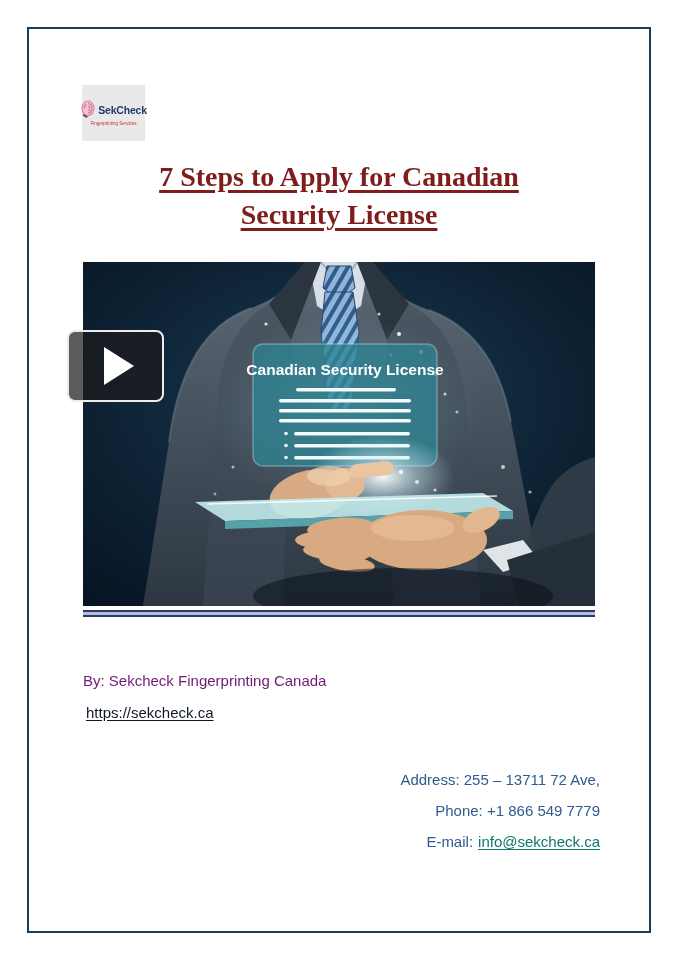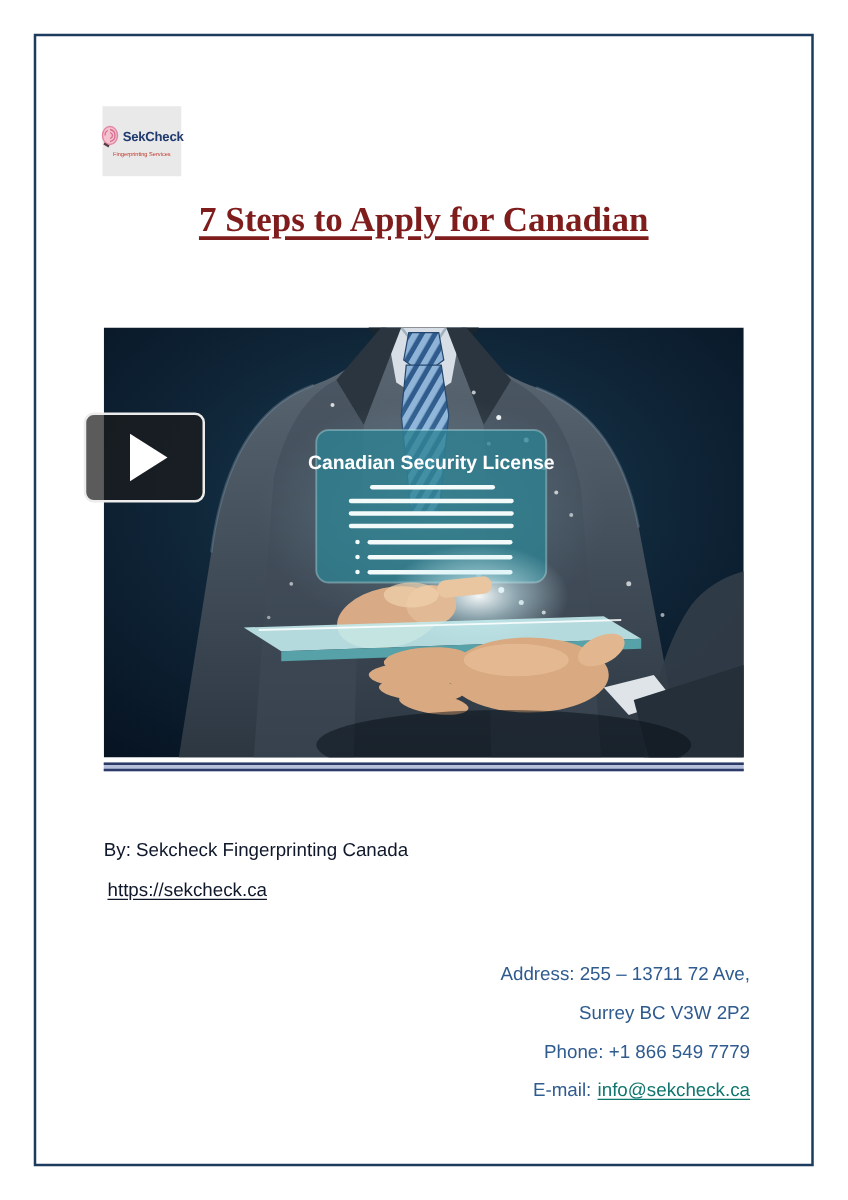--- a/index.html
+++ b/index.html
@@ -43,21 +43,21 @@
     border-top: 19px solid transparent;
     border-bottom: 19px solid transparent;
   }
   
   .divider {
     position: absolute; left: 83px; top: 610px; width: 512px; height: 7px;
     background: #b6c0dd; border-top: 2px solid #2b3a66; border-bottom: 2px solid #2b3a66;
     box-sizing: border-box;
   }
   
-  .byline { position: absolute; left: 83px; top: 672px; font-size: 15px; color: #0f172a; }
+  .byline { position: absolute; left: 83px; top: 672px; font-size: 15px; color: #701a75; }
   .website {
     position: absolute; left: 86px; top: 704px; font-size: 15px;
     color: #0f172a; text-decoration: underline; text-underline-offset: 2px;
   }
   
   .contact {
     position: absolute; right: 78px; top: 764px; text-align: right;
     font-size: 15px; color: #2f5b8f;
   }
   .contact-line { line-height: 31px; white-space: nowrap; }
@@ -78,20 +78,21 @@
       <path d="M5 10 Q5 6 8 5" fill="none" stroke="#d96b8f" stroke-width="1.3"></path>
       <line x1="4" y1="18" x2="9" y2="21" stroke="#5a3a46" stroke-width="2.2"></line>
     </svg>
     <span class="logo-brand">SekCheck</span>
   </div>
   <div class="logo-tagline">Fingerprinting Services</div>
 </div>
 
 <h1 class="title">
   <span class="title-line">7 Steps to Apply for Canadian</span><br>
+  <span class="title-line">Security License</span>
 </h1>
 
 <div class="video">
   <svg width="512" height="344" viewBox="0 0 512 344">
     <defs>
       <radialGradient id="bg" cx="50%" cy="40%" r="80%">
         <stop offset="0%" stop-color="#1b3c52"></stop>
         <stop offset="55%" stop-color="#0e2335"></stop>
         <stop offset="100%" stop-color="#061220"></stop>
       </radialGradient>
@@ -203,18 +204,17 @@
   <div class="play-triangle"></div>
 </div>
 
 <div class="divider"></div>
 
 <div class="byline">By: Sekcheck Fingerprinting Canada</div>
 <a class="website" href="#">https://sekcheck.ca</a>
 
 <div class="contact">
   <div class="contact-line">Address: 255 – 13711 72 Ave,</div>
-  <div class="contact-line">Surrey BC V3W 2P2</div>
   <div class="contact-line">Phone: +1 866 549 7779</div>
   <div class="contact-line">
     <span class="email-label">E-mail:</span><a class="email-link" href="#">info@sekcheck.ca</a>
   </div>
 </div>
 
 </body></html>

